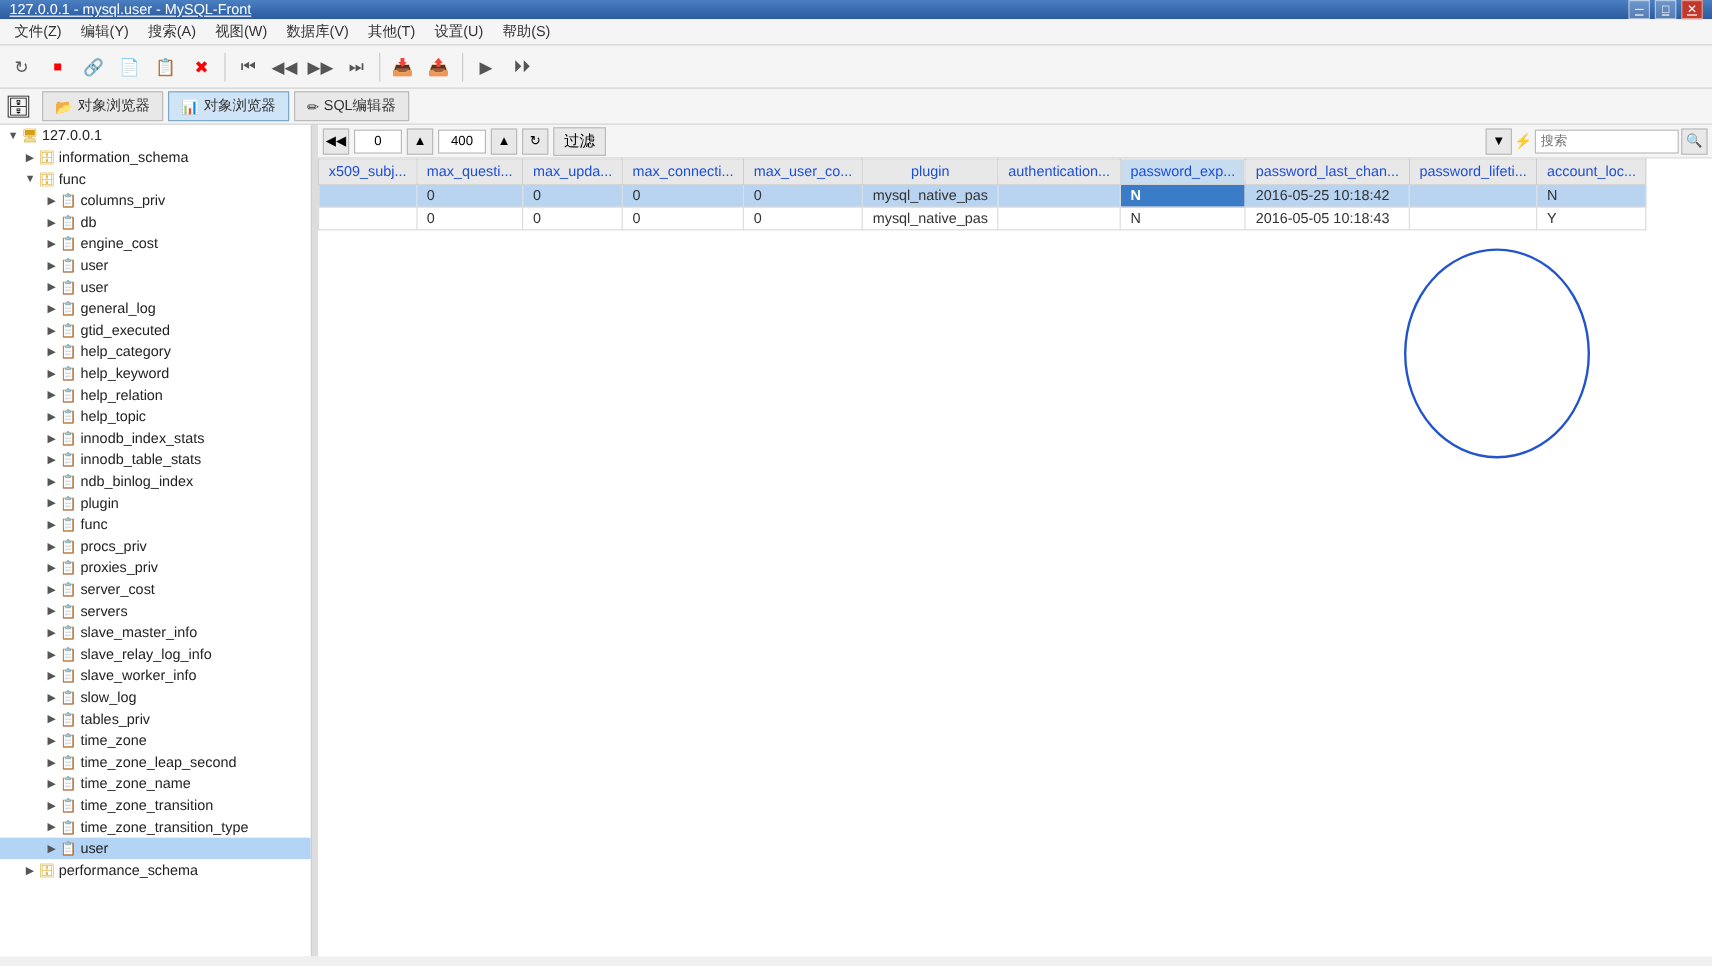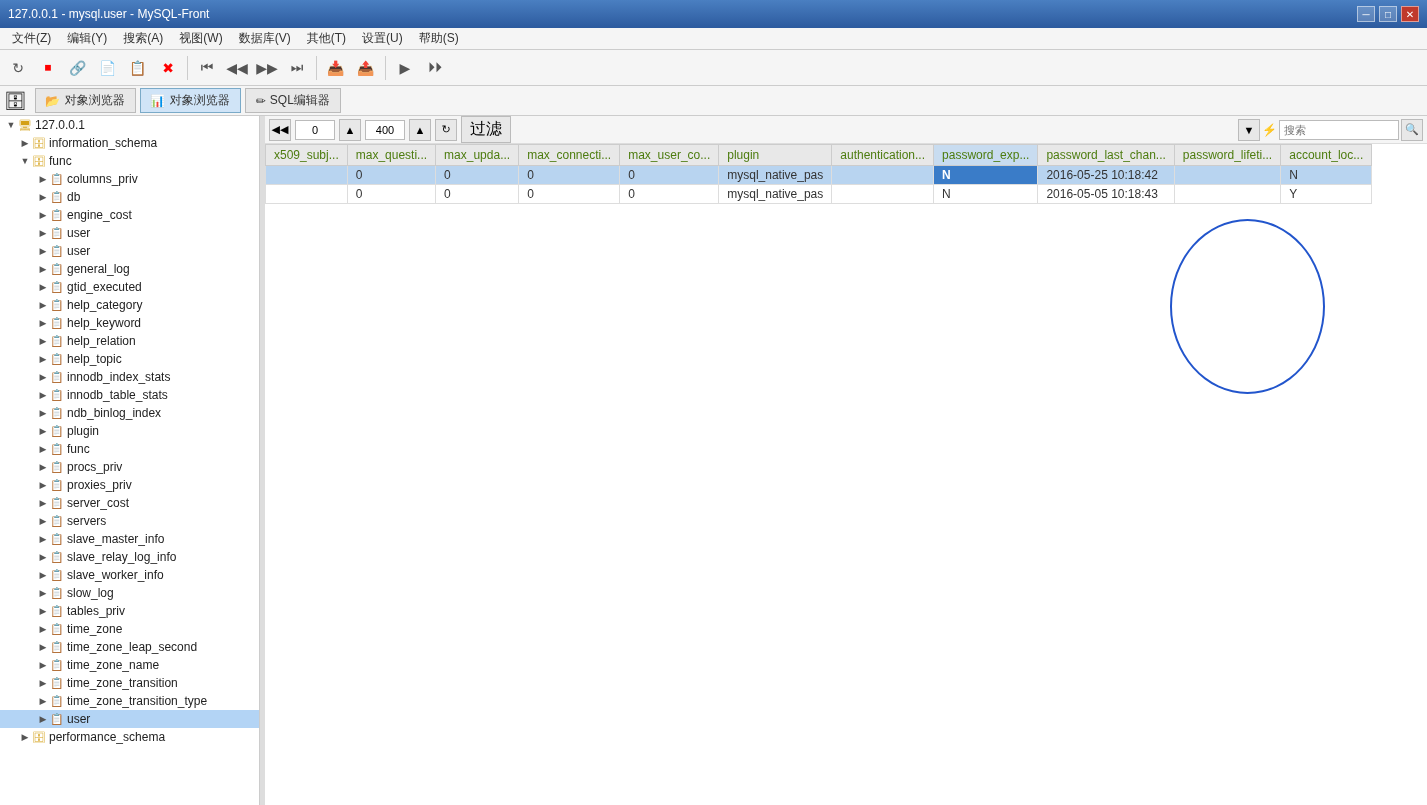--- a/index.html
+++ b/index.html
@@ -2,25 +2,26 @@
 <html><head>
   <meta charset="utf-8">
   <style>
     * { margin: 0; padding: 0; box-sizing: border-box; }
     body { font-family: 'Microsoft YaHei', SimSun, sans-serif; font-size: 12px; background: #f0f0f0; overflow: hidden; }
 
     
     .title-bar {
       background: linear-gradient(to bottom, #4a7fc1, #2c5a9e);
       color: white;
-      height: 28px;
+      height: 16px;
       display: flex;
       align-items: center;
       padding: 0 8px;
       justify-content: space-between;
+      text-decoration: underline;
     }
     .title-bar-controls { display: flex; gap: 4px; }
     .title-bar-btn {
       width: 18px; height: 16px;
       border: 1px solid rgba(255,255,255,0.5);
       background: rgba(255,255,255,0.2);
       color: white;
       font-size: 10px;
       cursor: pointer;
       display: flex; align-items: center; justify-content: center;
@@ -157,44 +158,44 @@
       width: 40px; height: 20px;
       border: 1px solid #bbb;
       text-align: center;
       font-size: 11px;
     }
     .filter-btn {
       padding: 2px 8px;
       border: 1px solid #bbb;
       background: #e8e8e8;
       cursor: pointer;
-      font-size: 16px;
+      font-size: 13px;
     }
     .spacer { flex: 1; }
     .search-box {
       display: flex; align-items: center; gap: 2px;
     }
     .search-input {
       width: 120px; height: 20px;
       border: 1px solid #bbb;
       padding: 0 4px;
       font-size: 11px;
     }
     table {
       border-collapse: collapse;
       white-space: nowrap;
       font-size: 12px;
     }
     th {
       background: #e8e8e8;
       border: 1px solid #ccc;
       padding: 3px 8px;
-      text-align: left;
+      text-align: center;
       font-weight: normal;
-      color: #4d7c0f;
+      color: #1d4ed8;
       position: sticky;
       top: 0;
       z-index: 1;
     }
     td {
       border: 1px solid #ddd;
       padding: 2px 8px;
       color: #333;
     }
     tr.row-selected td { background: #b8d4f0; }

